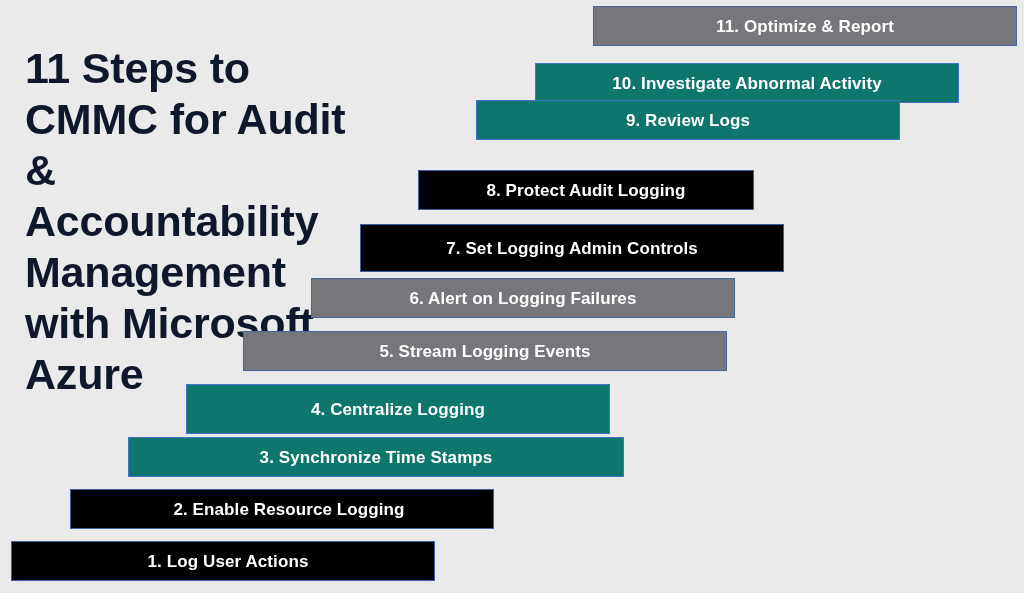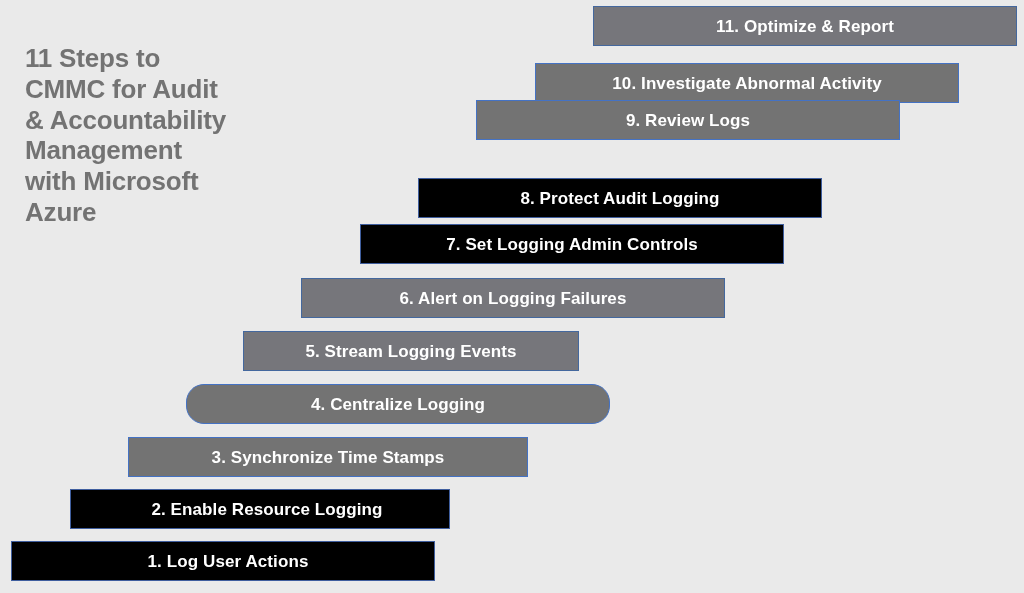--- a/index.html
+++ b/index.html
@@ -17,45 +17,45 @@
     position: relative;
     width: 1024px;
     height: 593px;
     background: #eaeaea;
   }
   #title {
     position: absolute;
     left: 25px;
     top: 43px;
     width: 330px;
-    font-size: 26px;
+    font-size: 43px;
     font-weight: bold;
     line-height: 1.185;
-    color: #737373;
+    color: #0f172a;
     letter-spacing: -0.2px;
     white-space: pre-line;
   }
   .step-bar {
     position: absolute;
     box-sizing: border-box;
     display: flex;
     align-items: center;
     justify-content: center;
     border: 1.4px solid #3f5e9e;
     color: #ffffff;
     font-size: 17px;
     font-weight: bold;
     letter-spacing: 0.1px;
     text-align: right;
     line-height: 1;
     padding: 0 6px;
     white-space: nowrap;
   }
   .fill-black { background: #000000; border-color: #3f5e9e; }
-  .fill-blue  { background: #737373; border-color: #4472c4; }
+  .fill-blue  { background: #0f766e; border-color: #4472c4; }
   .fill-gray  { background: #76767b; border-color: #44689e; }
 </style>
 </head>
 <body>
 
 <div id="canvas">
 
   <div id="title">11 Steps to
 CMMC for Audit
 &amp; Accountability
@@ -66,39 +66,39 @@
   <div id="steps-layer">
       <div class="step-bar fill-gray" style="left: 593px; top: 6px; width: 424px; height: 40px;">
         <span>11. Optimize &amp; Report</span>
       </div>
       <div class="step-bar fill-blue" style="left: 535px; top: 63px; width: 424px; height: 40px;">
         <span>10. Investigate Abnormal Activity</span>
       </div>
       <div class="step-bar fill-blue" style="left: 476px; top: 100px; width: 424px; height: 40px;">
         <span>9. Review Logs</span>
       </div>
-      <div class="step-bar fill-black" style="left: 418px; top: 170px; width: 404px; height: 40px; margin-top: 8px;">
+      <div class="step-bar fill-black" style="left: 418px; top: 170px; width: 336px; height: 40px;">
         <span>8. Protect Audit Logging</span>
       </div>
-      <div class="step-bar fill-black" style="left: 360px; top: 224px; width: 424px; height: 40px;">
+      <div class="step-bar fill-black" style="left: 360px; top: 224px; width: 424px; height: 48px;">
         <span>7. Set Logging Admin Controls</span>
       </div>
-      <div class="step-bar fill-gray" style="left: 301px; top: 278px; width: 424px; height: 40px;">
+      <div class="step-bar fill-gray" style="left: 311px; top: 278px; width: 424px; height: 40px;">
         <span>6. Alert on Logging Failures</span>
       </div>
-      <div class="step-bar fill-gray" style="left: 243px; top: 331px; width: 336px; height: 40px;">
+      <div class="step-bar fill-gray" style="left: 243px; top: 331px; width: 484px; height: 40px;">
         <span>5. Stream Logging Events</span>
       </div>
-      <div class="step-bar fill-blue" style="left: 186px; top: 384px; width: 424px; height: 40px; border-radius: 18px;">
+      <div class="step-bar fill-blue" style="left: 186px; top: 384px; width: 424px; height: 50px;">
         <span>4. Centralize Logging</span>
       </div>
-      <div class="step-bar fill-blue" style="left: 128px; top: 437px; width: 400px; height: 40px;">
+      <div class="step-bar fill-blue" style="left: 128px; top: 437px; width: 496px; height: 40px;">
         <span>3. Synchronize Time Stamps</span>
       </div>
-      <div class="step-bar fill-black" style="left: 70px; top: 489px; width: 380px; height: 40px; padding-left: 20px;">
+      <div class="step-bar fill-black" style="left: 70px; top: 489px; width: 424px; height: 40px; padding-left: 20px;">
         <span>2. Enable Resource Logging</span>
       </div>
       <div class="step-bar fill-black" style="left: 11px; top: 541px; width: 424px; height: 40px; padding-left: 16px;">
         <span>1. Log User Actions</span>
       </div>
     </div>
 
 </div>
 
 </body></html>

